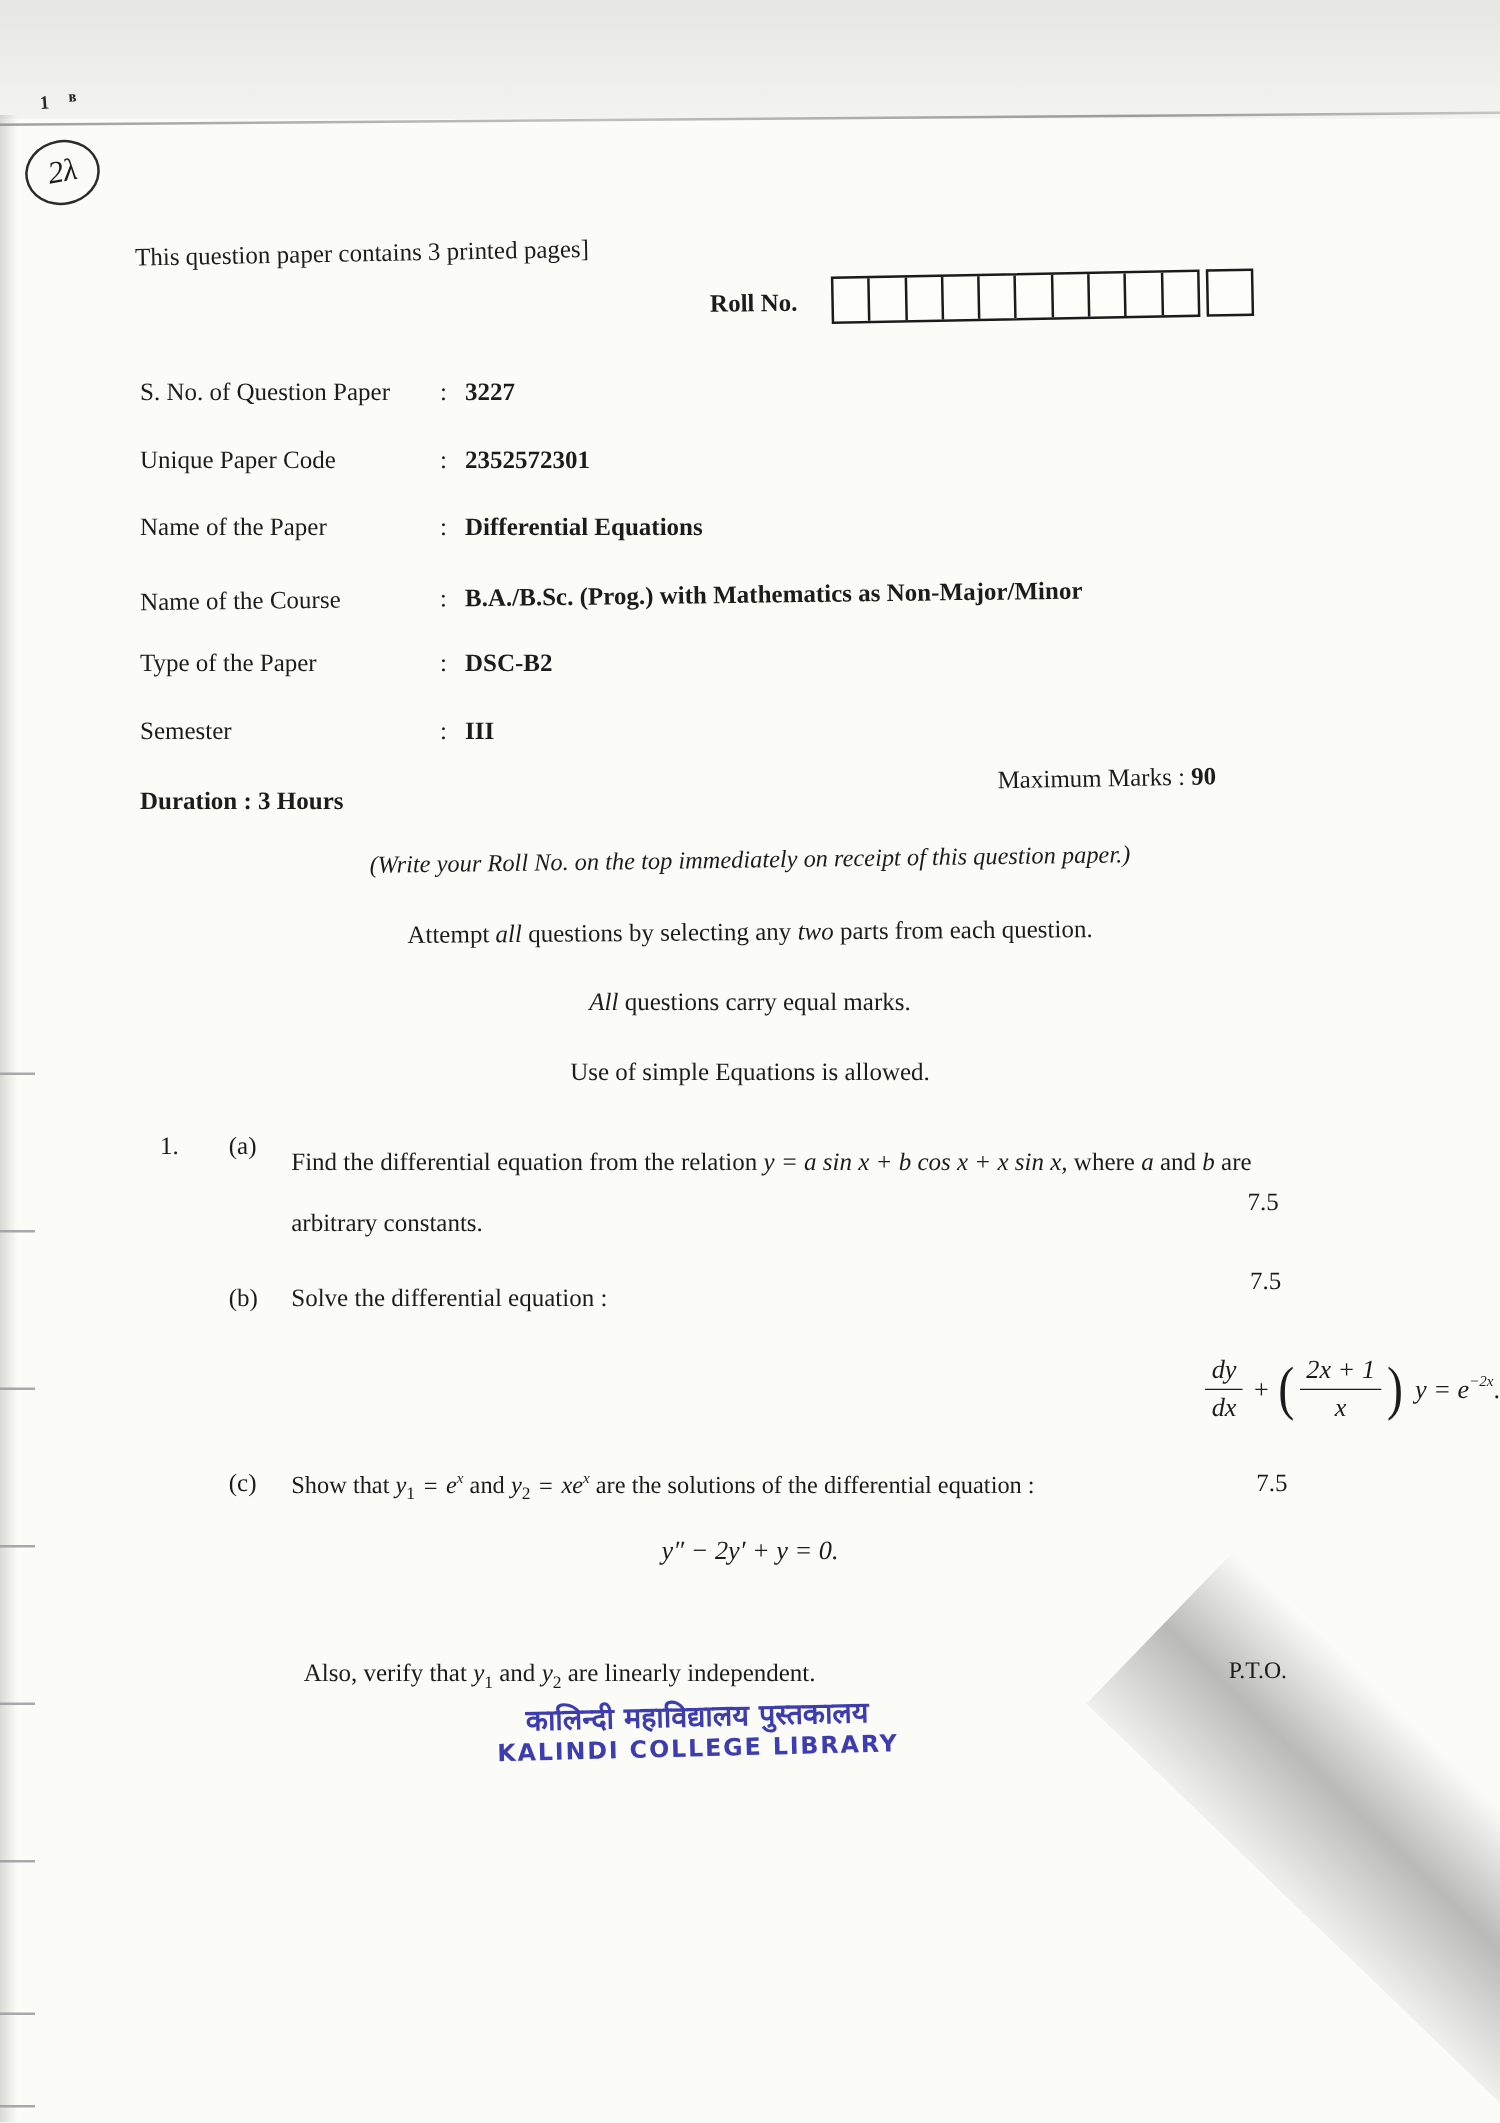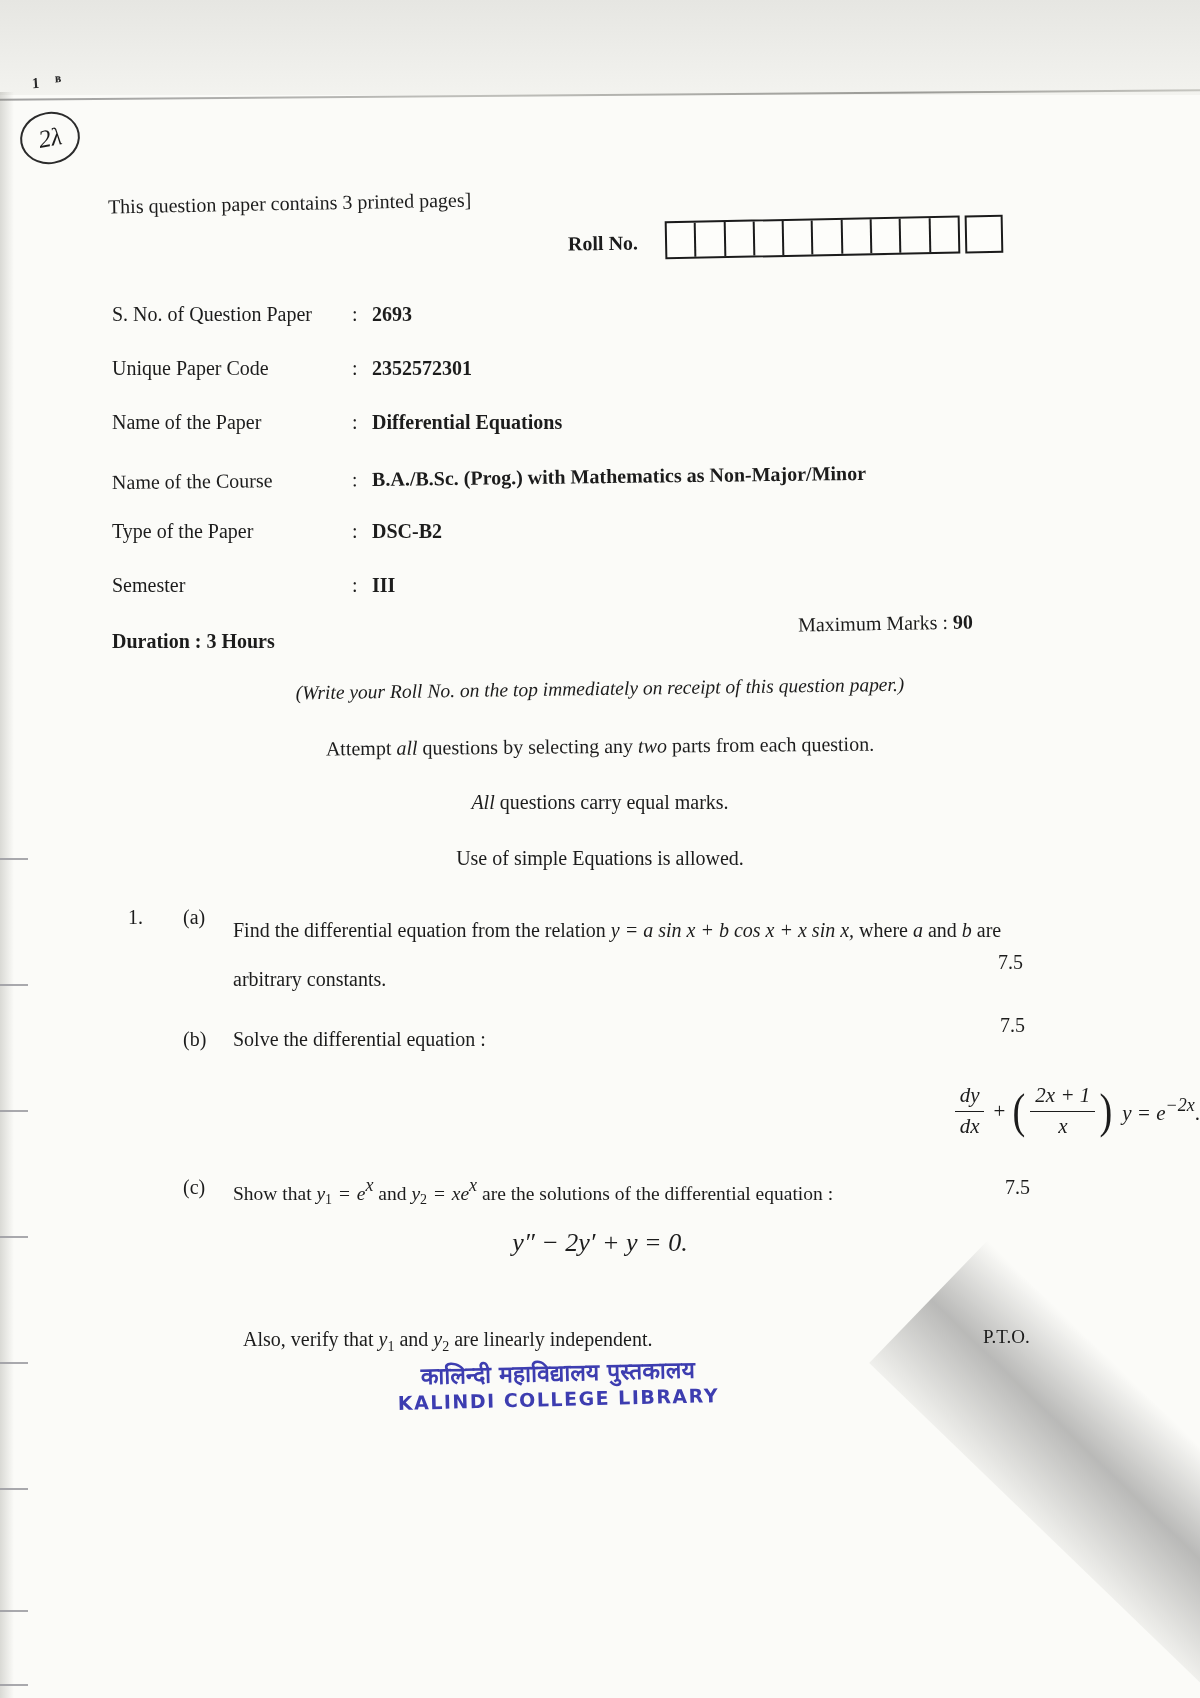--- a/index.html
+++ b/index.html
@@ -82,29 +82,29 @@
   .marks-b { left:1000px; top:1014px; }
 
   .eq-b { top:1072px; left:0; right:0; height:78px;
           display:flex; align-items:center; justify-content:flex-end; font-size:21px; }
   .frac { display:inline-block; text-align:center; vertical-align:middle; margin:0 3px; }
   .fnum { display:block; padding:0 5px 3px 5px; border-bottom:1.6px solid #1c1c1c; }
   .fden { display:block; padding-top:2px; }
   .op { margin:0 6px; }
   .paren { font-size:48px; font-weight:300; line-height:0; transform:scaleX(.8); display:inline-block; }
   .rhs { margin-left:8px; }
-  .msup { font-size:18px; position:relative; top:-1px;margin-top:40px; }
+  .msup { font-size:12px; position:relative; top:-1px;margin-top:40px; }
   .msub { font-size:14px; }
 
   .plabel-c { left:183px; top:1176px; }
   .ptext-c { left:233px; top:1176px; white-space:nowrap; font-size:19.5px; }
   .marks-c { left:1005px; top:1176px; }
   .meq { margin:0 2px; }
 
-  .eq-c { top:1228px; left:0; right:0; text-align:center; font-size:26px; }
+  .eq-c { top:1228px; left:0; right:0; text-align:center; font-size:21px; }
 
   .also-line { left:243px; top:1284px;margin-top:44px; }
 
   .pto { left:983px; top:1326px; font-weight:normal; font-size:19px; }
 
   .stamp { left:368px; top:1356px; width:380px; text-align:center;
            transform:rotate(-1.4deg); font-weight:bold; }
   .stamp-l1 { font-size:23px; font-family:"DejaVu Sans", sans-serif; }
   .stamp-l2 { font-size:19px; letter-spacing:1.5px; font-family:"DejaVu Sans", sans-serif; }
 </style>
@@ -142,21 +142,21 @@
     <div class="roll-cell"></div>
     <div class="roll-cell"></div>
     <div class="roll-cell"></div>
     <div class="roll-cell"></div>
     <div class="roll-cell"></div>
   </div>
   <div class="roll-cell-last"></div>
 </div>
 
 <div class="abs meta-row" style="top:303px">
-  <span class="meta-label">S. No. of Question Paper</span><span class="meta-sep">:</span><span class="meta-value">2693</span>
+  <span class="meta-label">S. No. of Question Paper</span><span class="meta-sep">:</span><span class="meta-value">3227</span>
 </div>
 <div class="abs meta-row" style="top:357px">
   <span class="meta-label">Unique Paper Code</span><span class="meta-sep">:</span><span class="meta-value">2352572301</span>
 </div>
 <div class="abs meta-row" style="top:411px">
   <span class="meta-label">Name of the Paper</span><span class="meta-sep">:</span><span class="meta-value">Differential Equations</span>
 </div>
 <div class="abs meta-row" style="top:465px; transform:rotate(-0.7deg)">
   <span class="meta-label">Name of the Course</span><span class="meta-sep">:</span><span class="meta-value">B.A./B.Sc. (Prog.) with Mathematics as Non-Major/Minor</span>
 </div>

